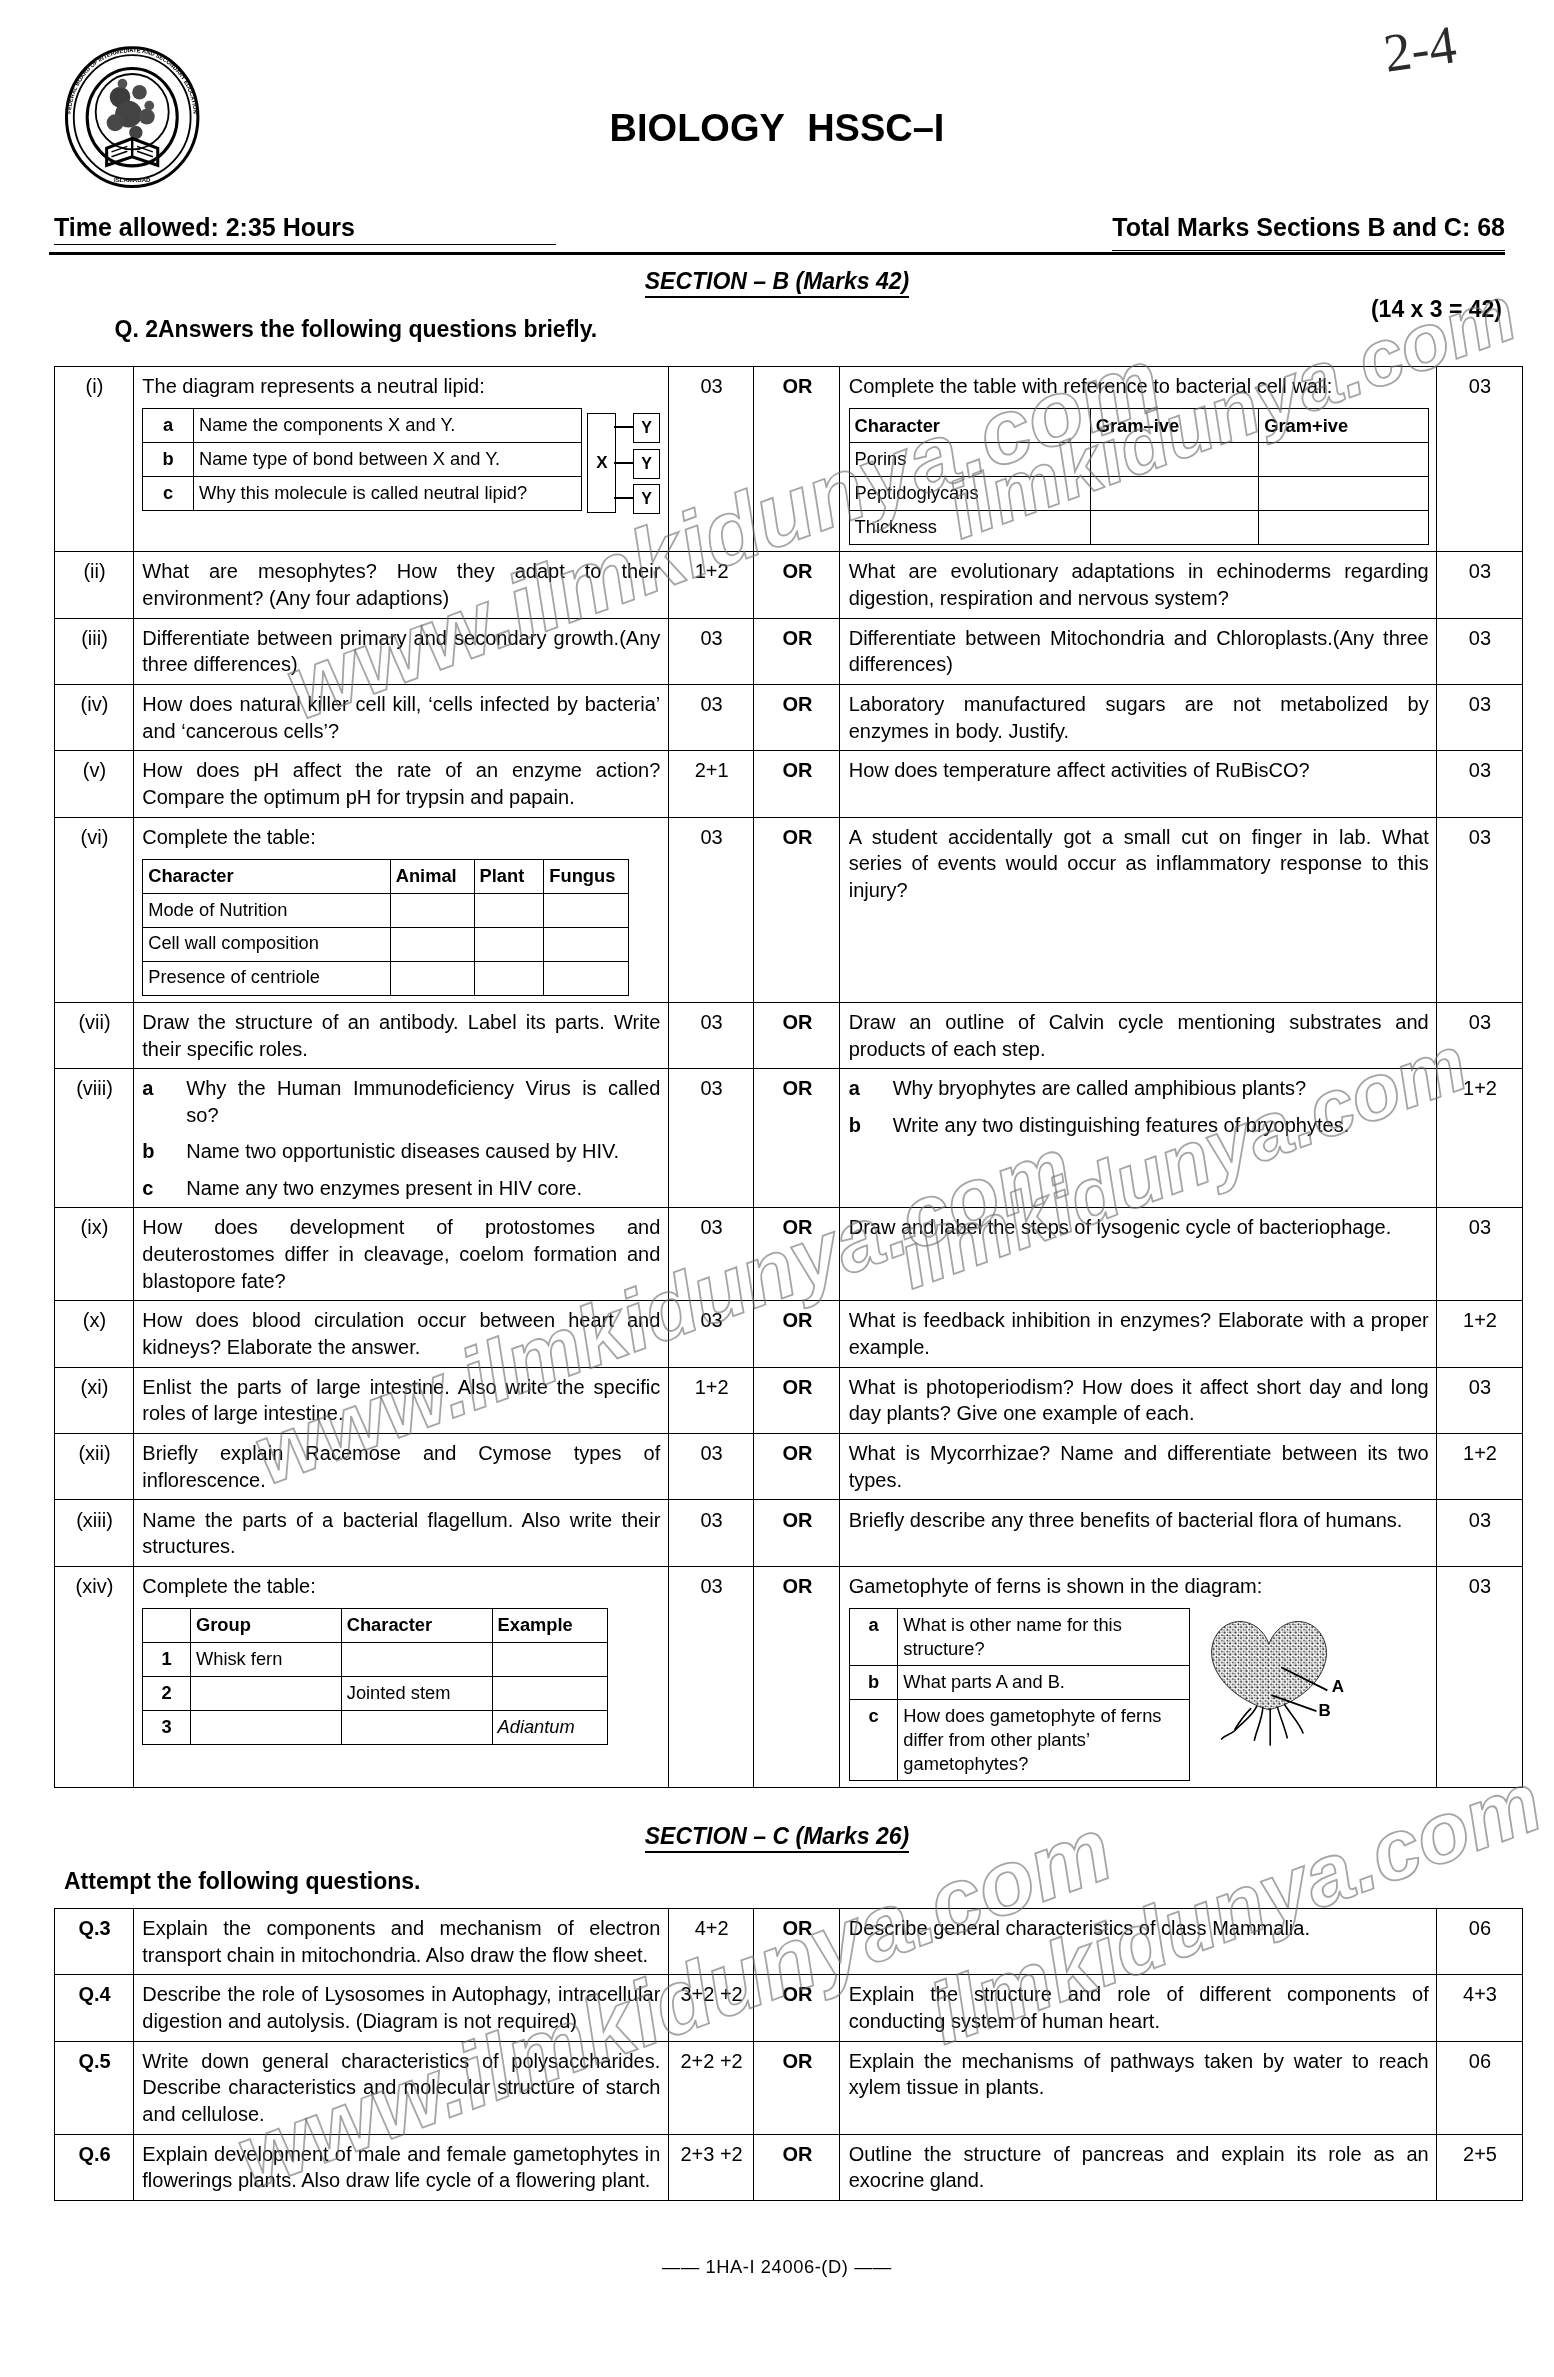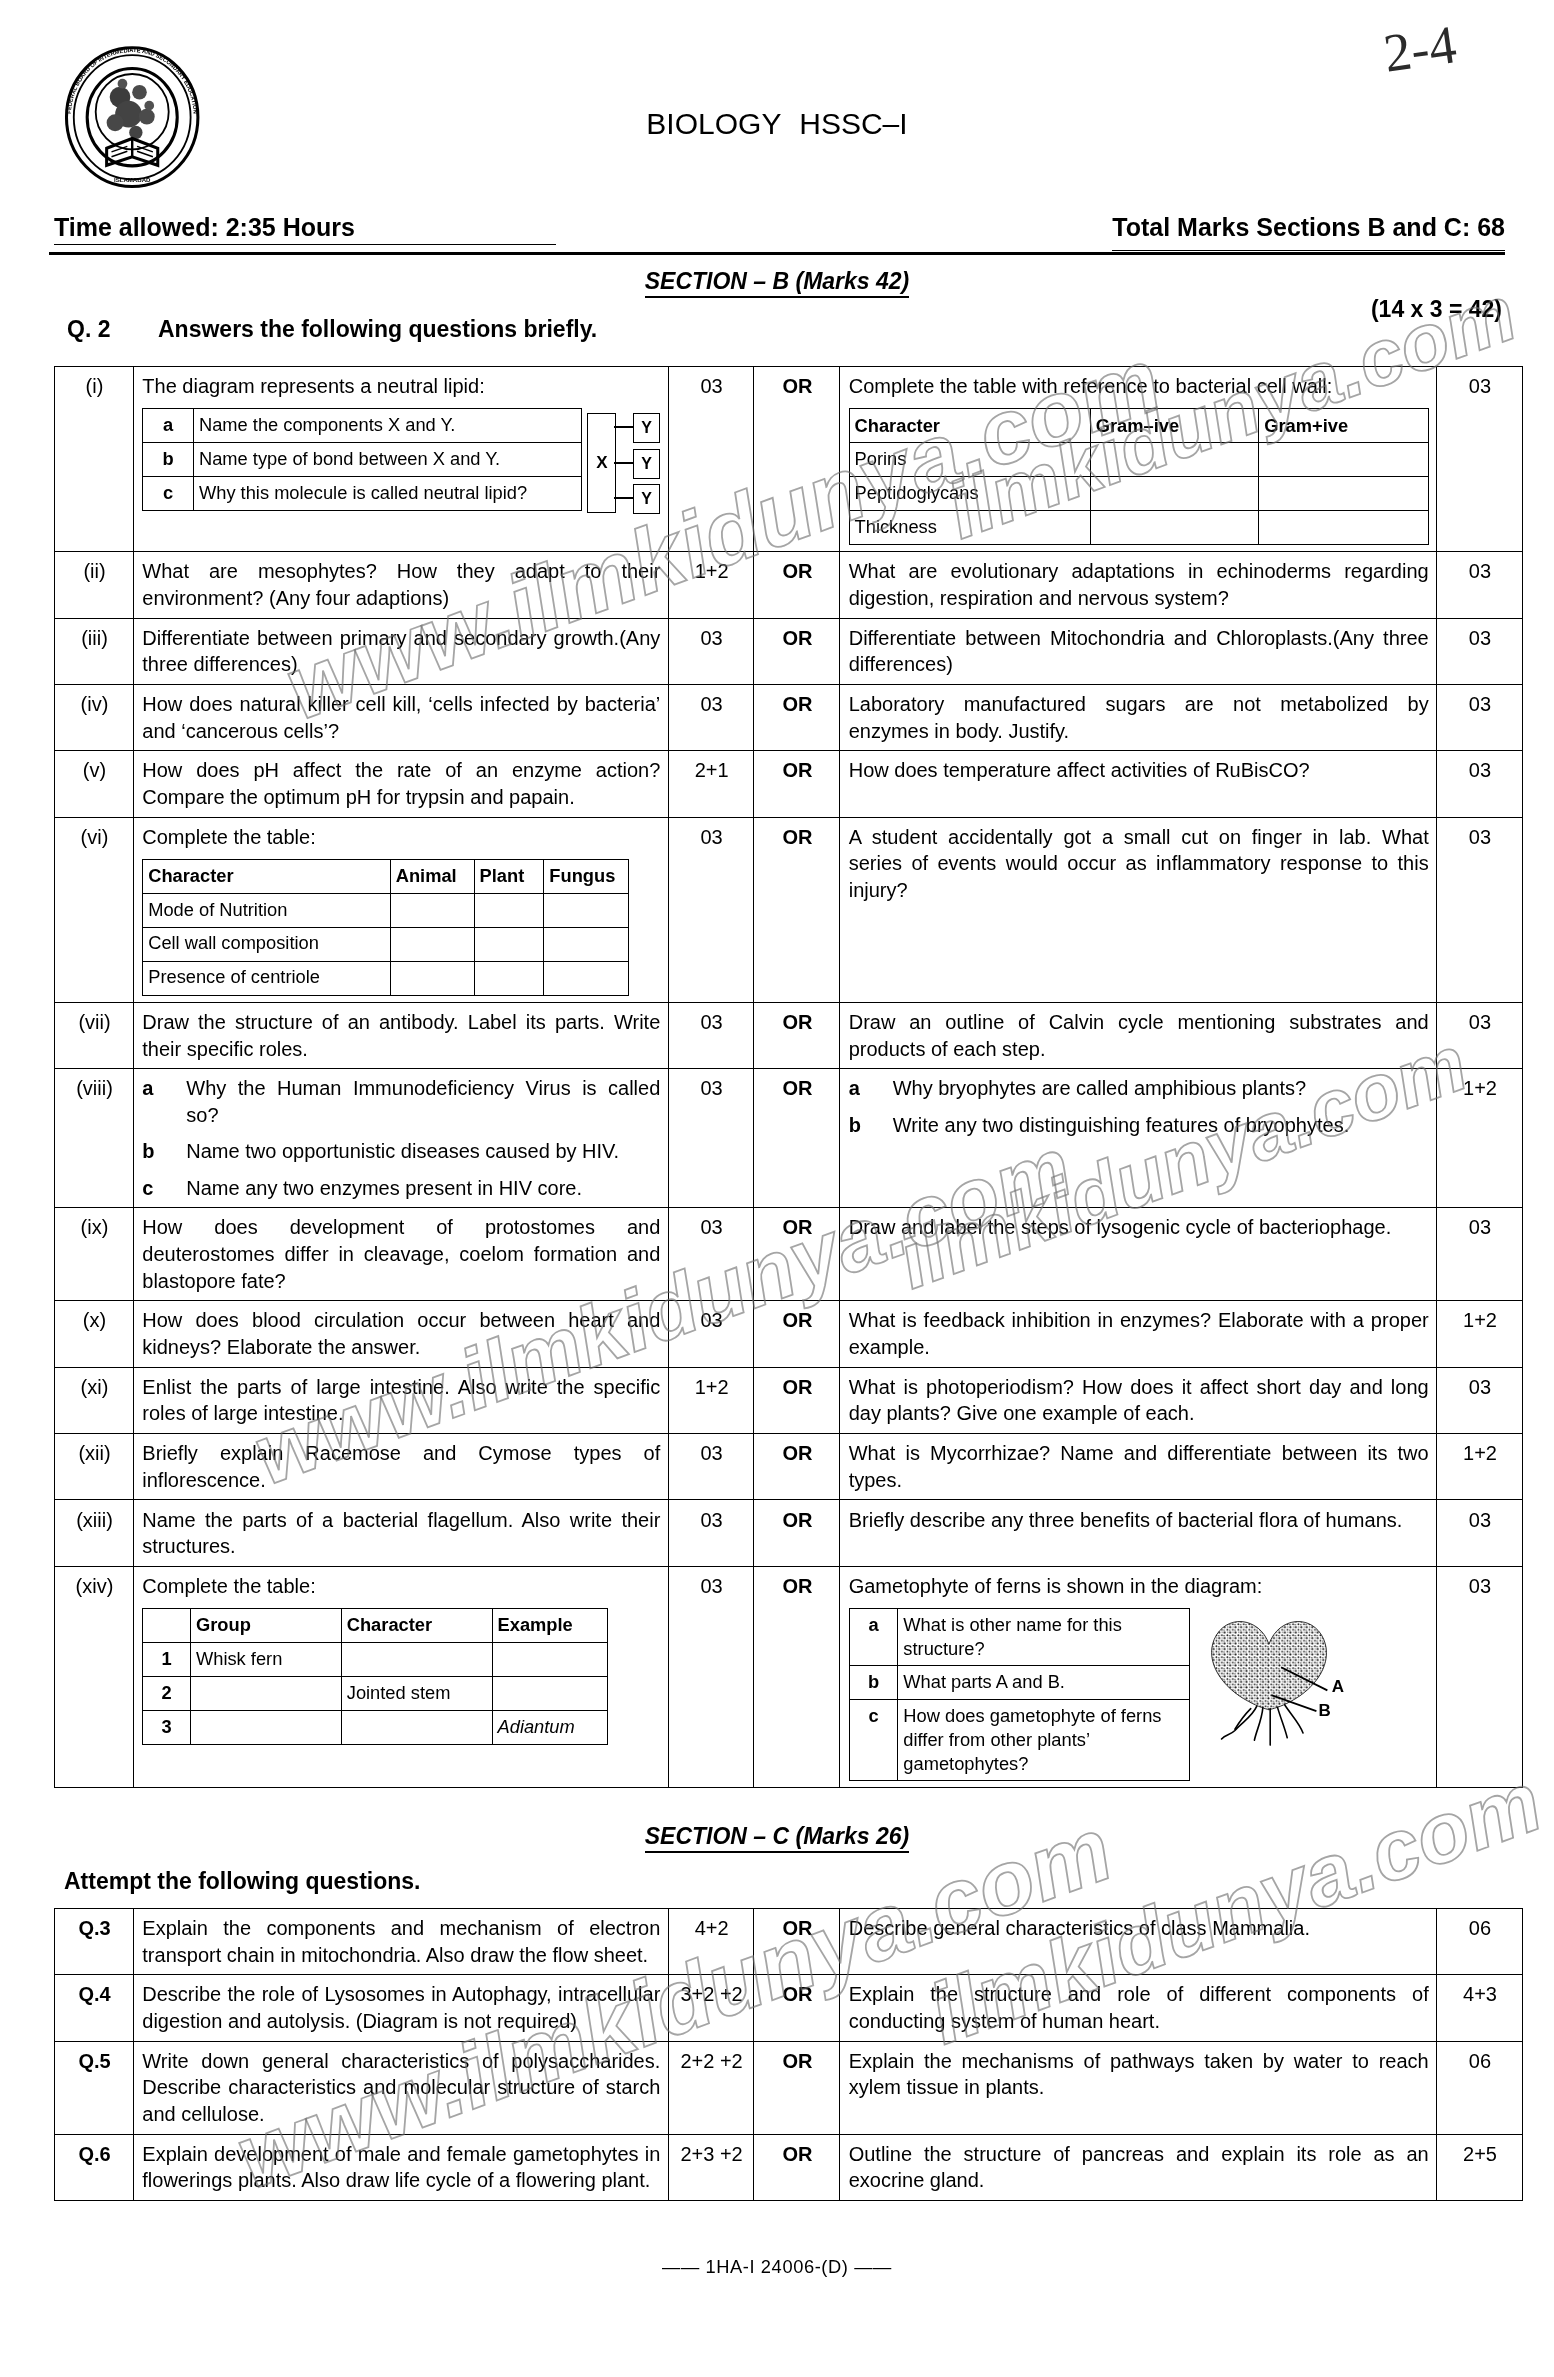--- a/index.html
+++ b/index.html
@@ -29,40 +29,40 @@
 
   
   .pagenum{
     position:absolute;right:98px;top:18.3px;
     font-size:54px;font-family:"Liberation Serif",serif;
     color:#2b2b2b;transform:rotate(-8deg);
   }
   .logo{position:absolute;left:64px;top:46px;width:137px;height:143px;}
   .title{
     position:absolute;left:0;right:0;top:107px;text-align:center;
-    font-size:30px;font-weight:normal;letter-spacing:0.6px;
+    font-size:38px;font-weight:bold;letter-spacing:0.6px;
   }
   .title span{letter-spacing:0px;}
   .metarow{
     position:absolute;left:49px;right:49px;top:213px;height:39px;
     border-bottom:3.7px solid #000;
   }
   .metarow .l{position:absolute;left:4.9px;top:0;font-size:25px;font-weight:bold;
     border-bottom:1.8px solid #000;padding-bottom:2px;padding-right:201px;}
   .metarow .r{position:absolute;right:0;top:0;font-size:25px;font-weight:bold;
     border-bottom:1.8px solid #000;padding-bottom:8px;}
   .sechead{
     position:absolute;left:0;right:0;text-align:center;
     font-size:23px;font-weight:bold;font-style:italic;
   }
   .sechead span{border-bottom:2.4px solid #000;padding-bottom:1.8px;}
   #sec-b-head{top:268px;}
   #sec-c-head{top:1823px;}
   .qline{position:absolute;left:67px;top:316px;font-size:23px;font-weight:bold;}
-  .qline .qno{display:inline-block;width:91px;}
+  .qline .qno{display:inline-block;width:91px;text-align:right;}
   .qmarks{position:absolute;right:52px;top:296px;font-size:23px;font-weight:bold;}
   .attempt{position:absolute;left:64px;top:1868px;font-size:23px;font-weight:bold;}
 
   
   table.qt{
     position:absolute;border-collapse:collapse;
     table-layout:fixed;
   }
   #tableB{left:54px;top:366px;width:1367px;}
   #tableC{left:54px;top:1908px;width:1367px;}

